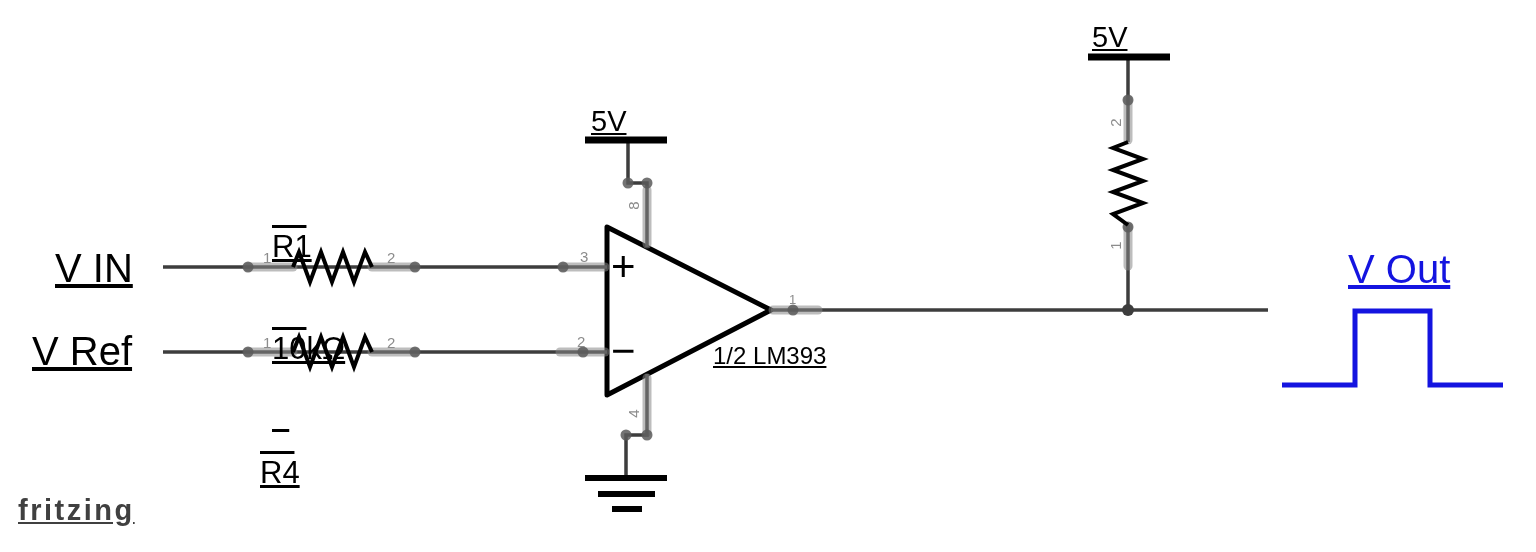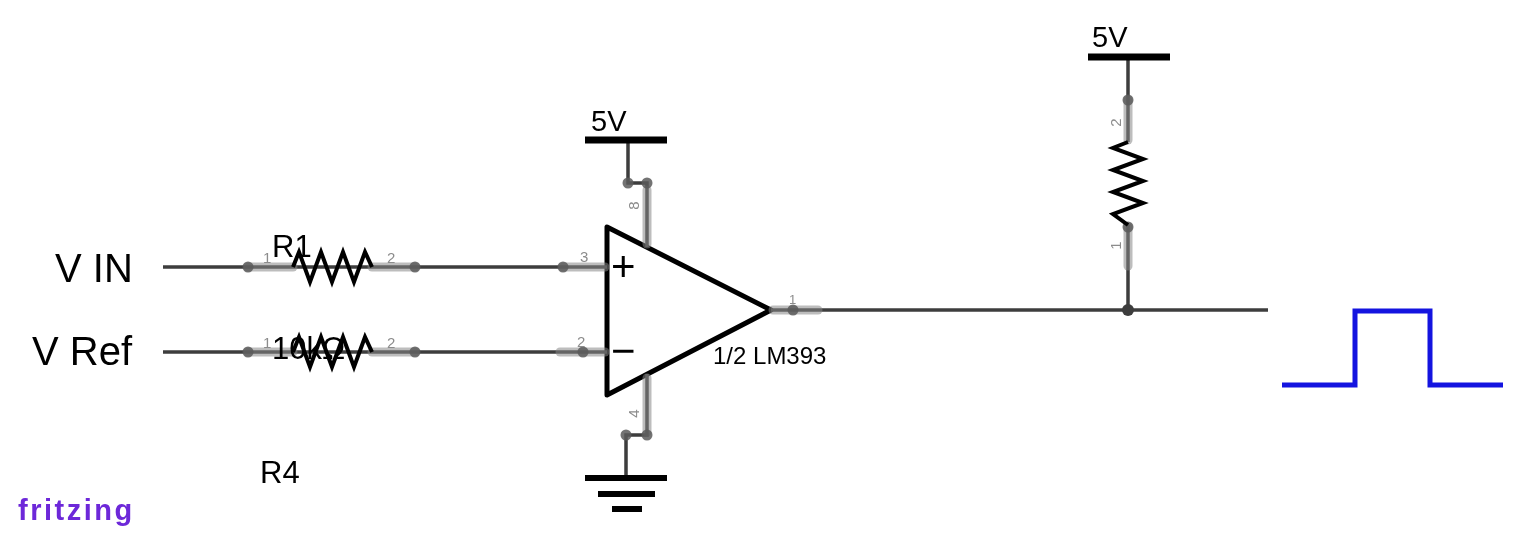--- a/index.html
+++ b/index.html
@@ -19,20 +19,21 @@
   #circuit-svg {
     position: absolute;
     left: 0;
     top: 0;
   }
   .lbl {
     position: absolute;
     white-space: pre;
     color: #000000;
     line-height: 1.05;
+    text-decoration: underline;
   }
   .lbl-big    { font-size: 40px; }
   .lbl-part   { font-size: 24px; }
   .lbl-res    { font-size: 31px; line-height: 34px; }
   .lbl-supply { font-size: 29px; }
   .lbl-blue   { font-size: 40px; color: #1414e0; }
   .pin {
     position: absolute;
     font-size: 15px;
     color: #8c8c8c;
@@ -48,21 +49,22 @@
     font-size: 42px;
     line-height: 42px;
     color: #000000;
     font-weight: 500;
   }
   .watermark {
     position: absolute;
     font-size: 29px;
     font-weight: 600;
     letter-spacing: 2.5px;
-    color: #6d28d9;
+    color: #404040;
+    text-decoration: underline;
   }
 </style>
 </head>
 <body>
 
 <div id="canvas">
 
   <svg id="circuit-svg" width="1536" height="552" viewBox="0 0 1536 552">
 
     <path d="M607 227 L607 395 L771 310 Z" fill="#ffffff" stroke="#000000" stroke-width="5" stroke-linejoin="round"></path>
@@ -123,20 +125,21 @@
       <path d="M585 478 H667"></path>
       <path d="M598 494 H655"></path>
       <path d="M612 509 H642"></path>
     </g>
 
     <path d="M1282 385 H1355 V311 H1430 V385 H1503" fill="none" stroke="#1414e0" stroke-width="5" stroke-linejoin="miter"></path>
   </svg>
 
   <div class="lbl lbl-big" style="left:55px; top:247px;">V IN</div>
   <div class="lbl lbl-big" style="left:32px; top:330px;">V Ref</div>
+  <div class="lbl lbl-blue" style="left:1348px; top:248px;">V Out</div>
 
   <div class="lbl lbl-res" style="left:256px; top:162px;margin-left:16px;">
     <div>R1</div>
     <div>10kΩ</div>
   </div>
   <div class="lbl lbl-res" style="left:260px; top:388px;">
     <div>R4</div>
     
   </div>
 

